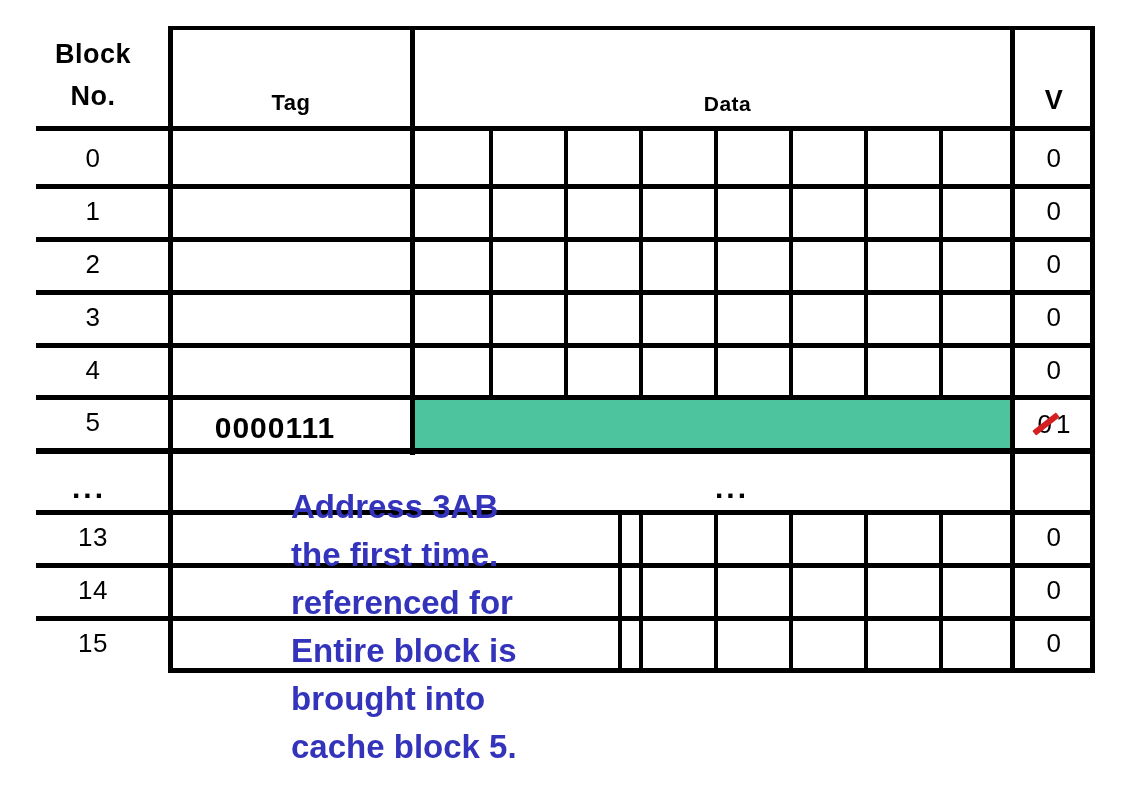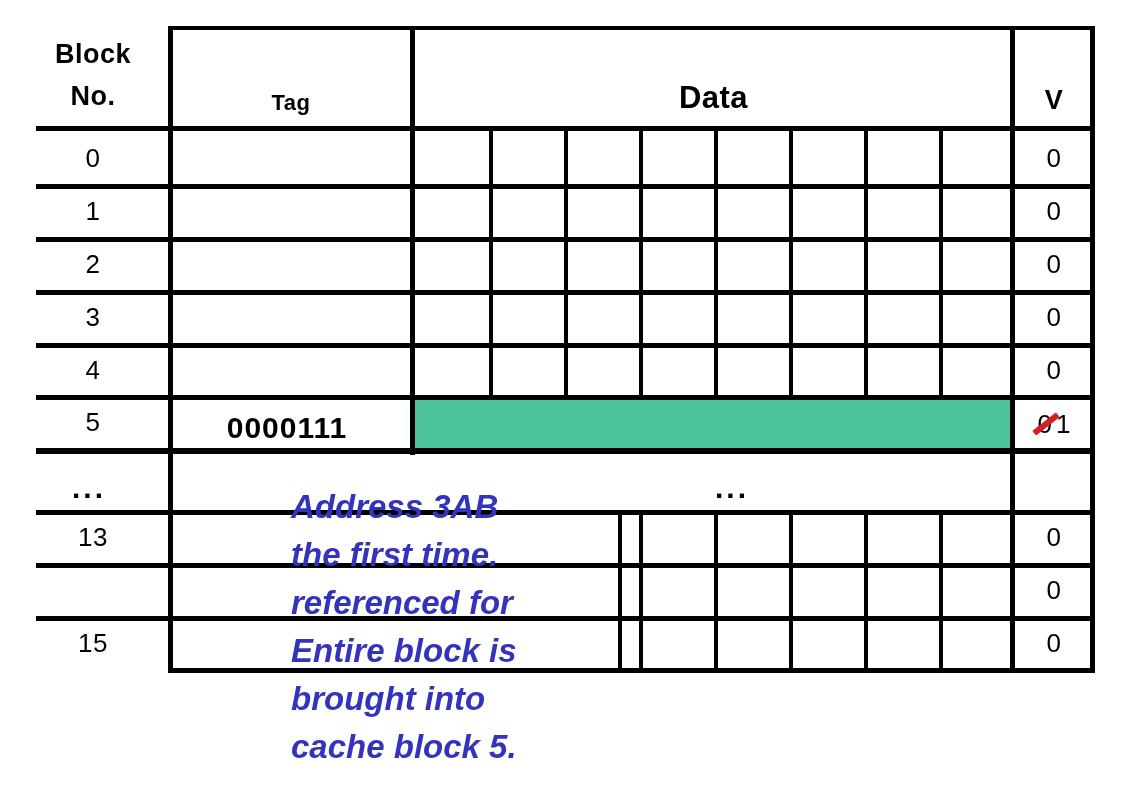--- a/index.html
+++ b/index.html
@@ -59,25 +59,25 @@
     top: 26px;
     width: 246px;
     height: 102px;
     font-size: 22px;
     align-items: flex-end;
     padding-bottom: 12px;
     box-sizing: border-box;
   }
 
   .hdr-data {
-    left: 414px;
+    left: 428px;
     top: 26px;
     width: 599px;
     height: 102px;
-    font-size: 31px;
+    font-size: 21px;
     align-items: flex-end;
     padding-bottom: 12px;
     box-sizing: border-box;
   }
 
   .hdr-v {
     left: 1013px;
     top: 26px;
     width: 82px;
     height: 102px;
@@ -97,21 +97,21 @@
 
   .vflag {
     left: 1013px;
     width: 82px;
     height: 52px;
     font-size: 26px;
     font-weight: normal;
   }
 
   .tagval {
-    left: 164px;
+    left: 152px;
     width: 246px;
     height: 64px;
     font-size: 30px;
     font-weight: bold;
     letter-spacing: 1px;
   }
 
   .ellipsis {
     position: absolute;
     color: #000000;
@@ -174,21 +174,21 @@
     position: absolute;
     left: 291px;
     top: 483px;
     width: 300px;
     color: #3333bb;
     font-size: 33px;
     font-weight: bold;
     line-height: 48px;
     letter-spacing: 0px;
   }
-  .annotation span { display: block; white-space: nowrap; font-style: italic; }
+  .annotation span { display: block; white-space: nowrap; }
 </style>
 </head>
 <body>
 
 <div id="stage">
 
   <div class="celltext hdr-blockno">
     <span>Block</span>
     <span>No.</span>
   </div>
@@ -232,20 +232,21 @@
   <div class="vline" style="left:939px; top:512px; width:4px; height:158px;"></div>
   <div class="vline" style="left:618px; top:512px; width:4px; height:158px;"></div>
 
   <div class="celltext blocknum" style="top:132px;">0</div>
   <div class="celltext blocknum" style="top:185px;">1</div>
   <div class="celltext blocknum" style="top:238px;">2</div>
   <div class="celltext blocknum" style="top:291px;">3</div>
   <div class="celltext blocknum" style="top:344px;">4</div>
   <div class="celltext blocknum" style="top:396px;">5</div>
   <div class="celltext blocknum" style="top:511px;">13</div>
+  <div class="celltext blocknum" style="top:564px;">14</div>
   <div class="celltext blocknum" style="top:617px;">15</div>
 
   <div class="ellipsis" style="left:72px; top:473px;">...</div>
 
   <div class="ellipsis" style="left:715px; top:473px;">...</div>
 
   <div class="celltext tagval" style="top:396px;">0000111</div>
 
   <div class="celltext vflag" style="top:132px;">0</div>
   <div class="celltext vflag" style="top:185px;">0</div>

